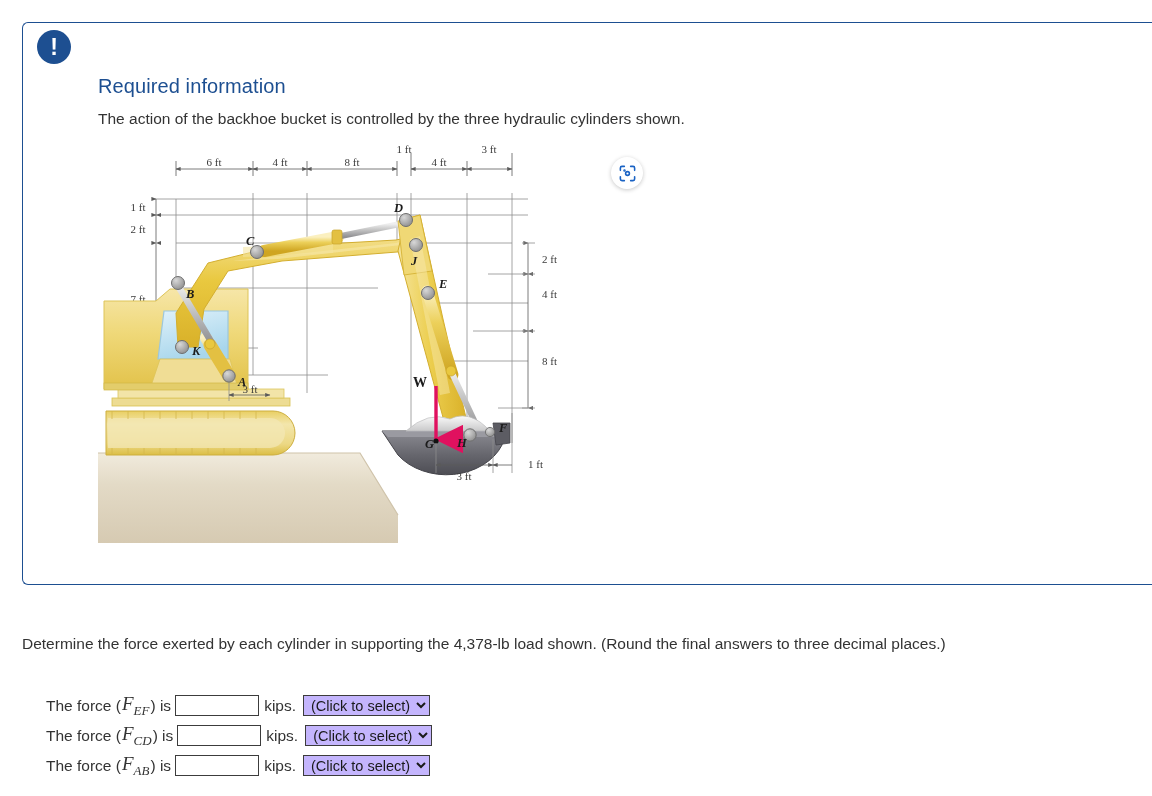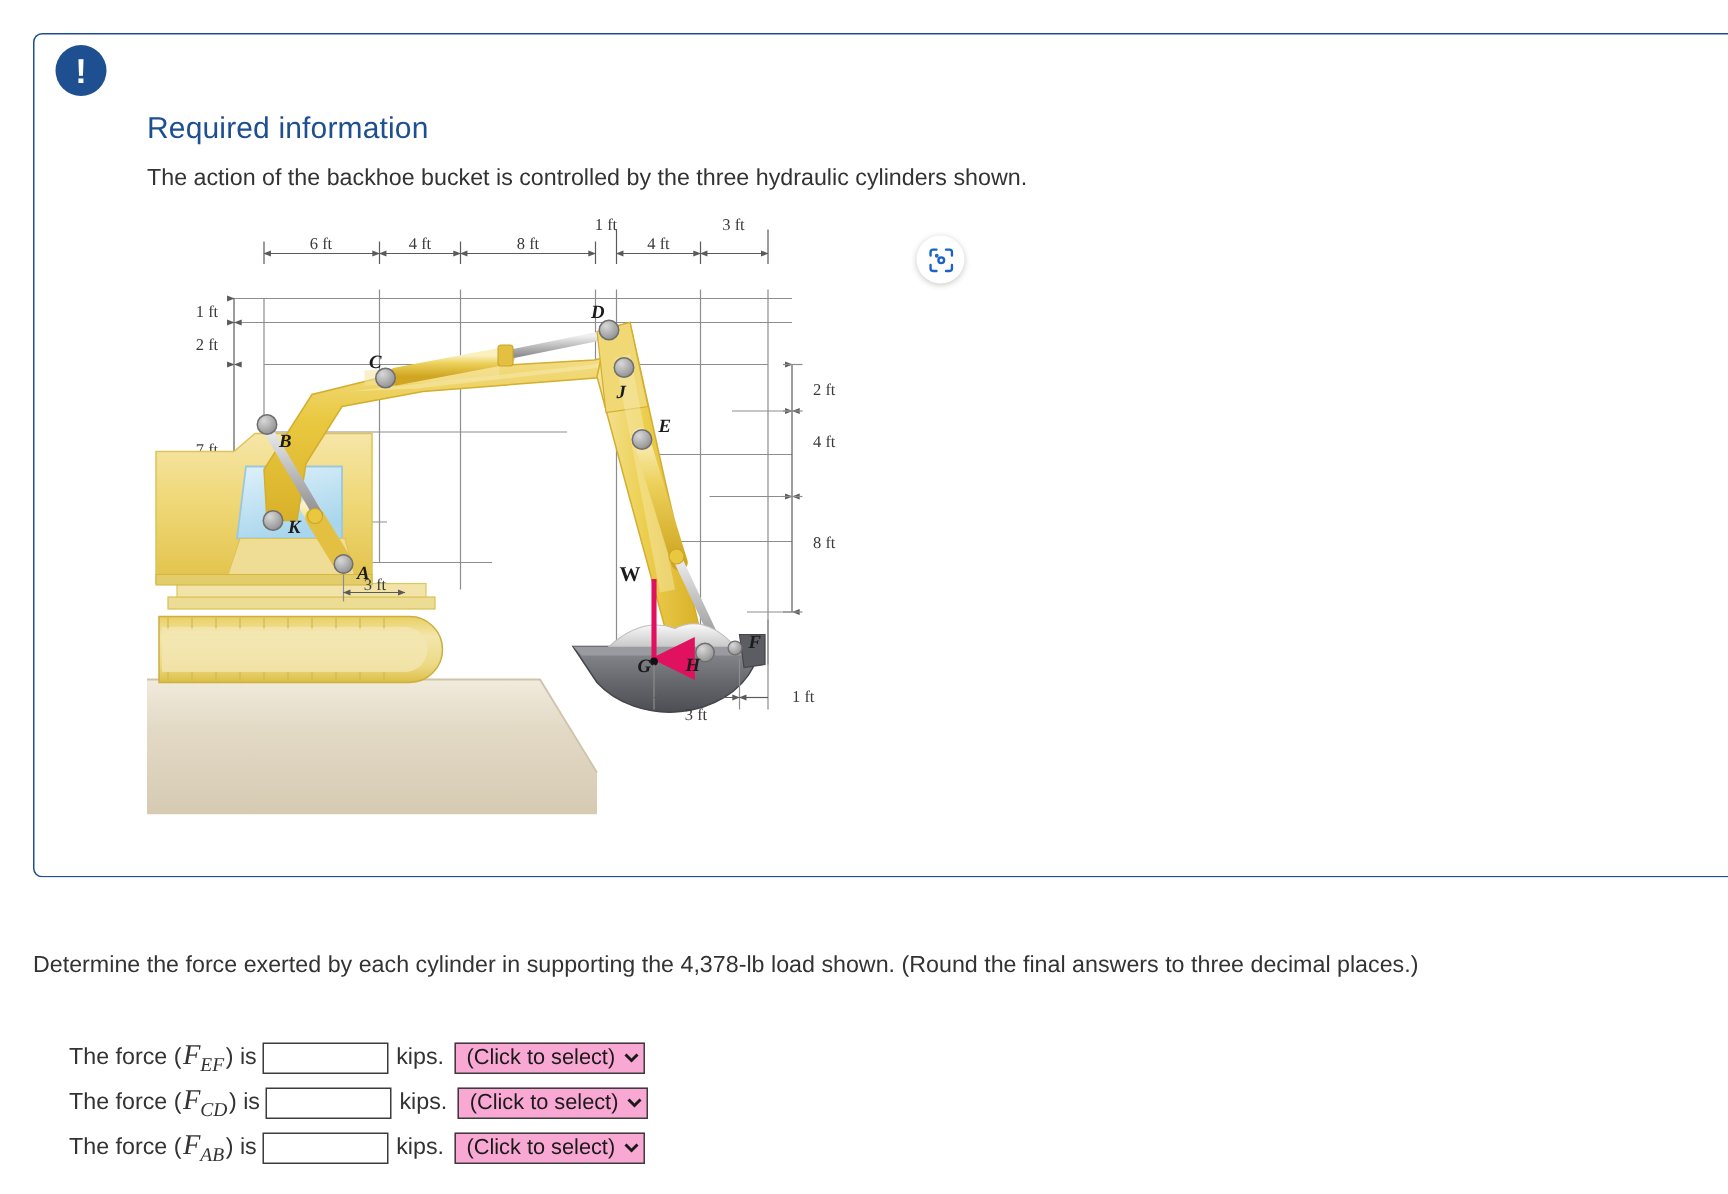--- a/index.html
+++ b/index.html
@@ -127,21 +127,21 @@
     margin: 0 5px 0 4px;
     font-family: "Liberation Sans", sans-serif;
     font-size: 14px;
     padding: 0 3px;
     box-sizing: content-box;
   }
   .unit { margin-right: 7px; }
   .ans-select {
     height: 21px;
     border: 1px solid #3c3c3c;
-    background: #f9a8d4;
+    background: #c4b5fd;
     font-family: "Liberation Sans", sans-serif;
     font-size: 14.5px;
     color: #1a1a1a;
     padding: 0 2px 0 3px;
   }
 
   
   .dimtxt {
     font-family: "Liberation Serif", serif;
     font-size: 11px;

